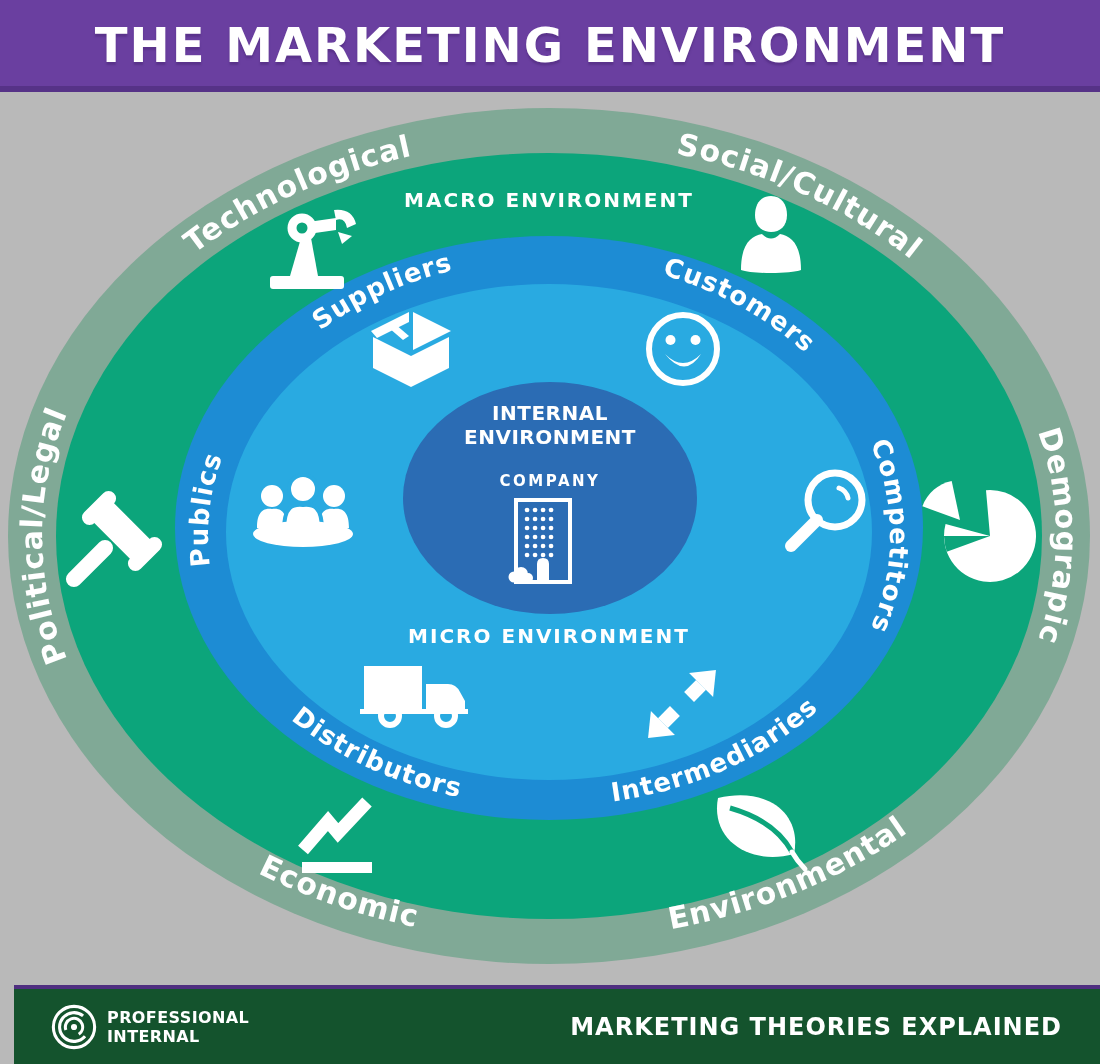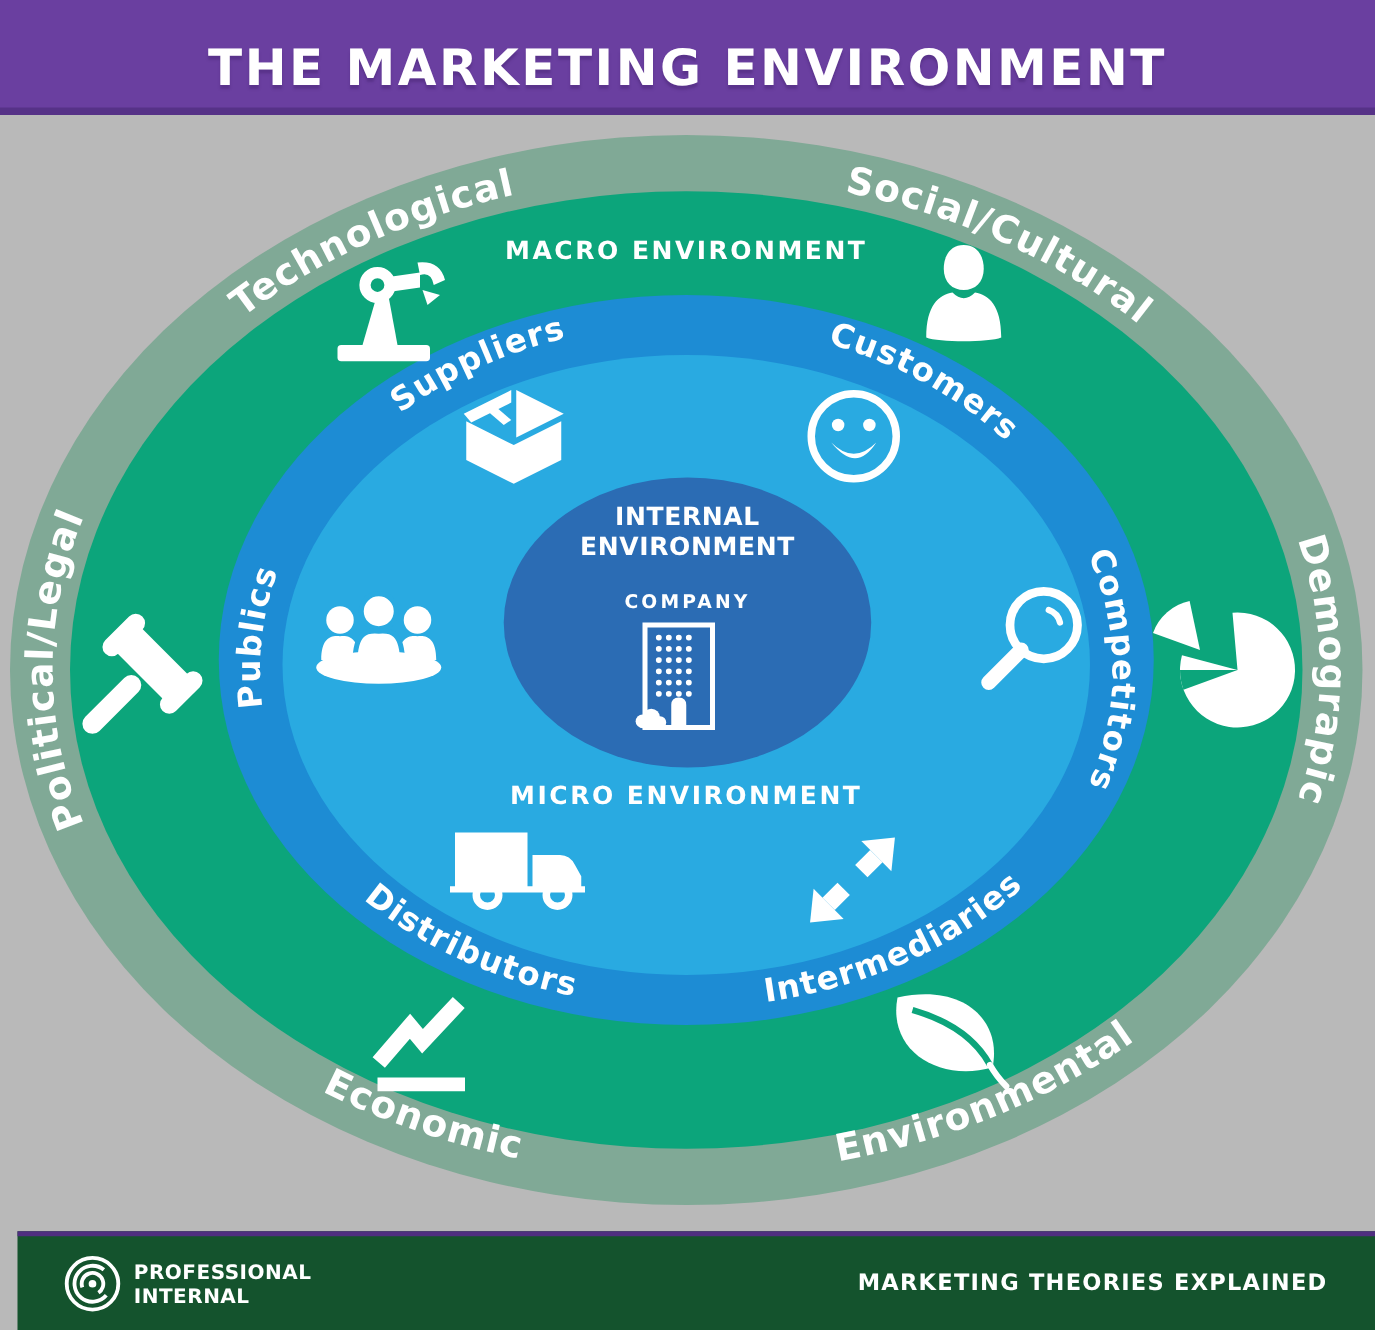--- a/index.html
+++ b/index.html
@@ -5,35 +5,35 @@
   html,body{margin:0;padding:0;background:#888;}
   .stage{
     position:relative;width:1100px;height:1064px;overflow:hidden;
     background:#b9b9b9;font-family:"DejaVu Sans","Liberation Sans",sans-serif;
   }
   .topbar{
     position:absolute;top:0;left:0;width:1100px;height:86px;z-index:2;
     background:#6a3fa0;border-bottom:6px solid #563287;
   }
   .topbar h1{
-    margin:12px;height:86px;line-height:86px;text-align:center;
-    color:#fff;font-size:40px;font-weight:700;letter-spacing:2px;
+    margin:2px;height:86px;line-height:86px;text-align:center;
+    color:#fff;font-size:48px;font-weight:700;letter-spacing:2px;
     text-shadow:0 3px 2px rgba(60,30,100,0.35);
   }
   .bottombar{
     position:absolute;bottom:0;left:0;width:1100px;height:75px;z-index:2;
     background:#14532d;border-top:4px solid #4f2e80;
     display:flex;align-items:center;margin-left:14px;
   }
   .brand{display:flex;align-items:center;margin-left:36px;}
   .brand svg{display:block;}
   .brand-text{margin-left:9px;color:#fff;font-weight:700;font-size:16px;
     line-height:19px;letter-spacing:0.4px;}
   .tagline{margin-left:auto;margin-right:52px;color:#fff;font-weight:700;
-    font-size:18px;letter-spacing:1px;}
+    font-size:24px;letter-spacing:1px;}
   svg.diagram{position:absolute;top:0;left:0;z-index:1;}
   svg.diagram text{font-family:"DejaVu Sans","Liberation Sans",sans-serif;
     font-weight:700;fill:#ffffff;}
   .lbl-outer{font-size:30px;letter-spacing:1px;}
   .lbl-ring{font-size:26px;letter-spacing:1px;}
   .lbl-env{font-size:20px;letter-spacing:2px;}
   .lbl-internal{font-size:20px;letter-spacing:0.5px;}
   .lbl-company{font-size:15px;letter-spacing:2.5px;}
   .icon{fill:#ffffff;}
 </style>

